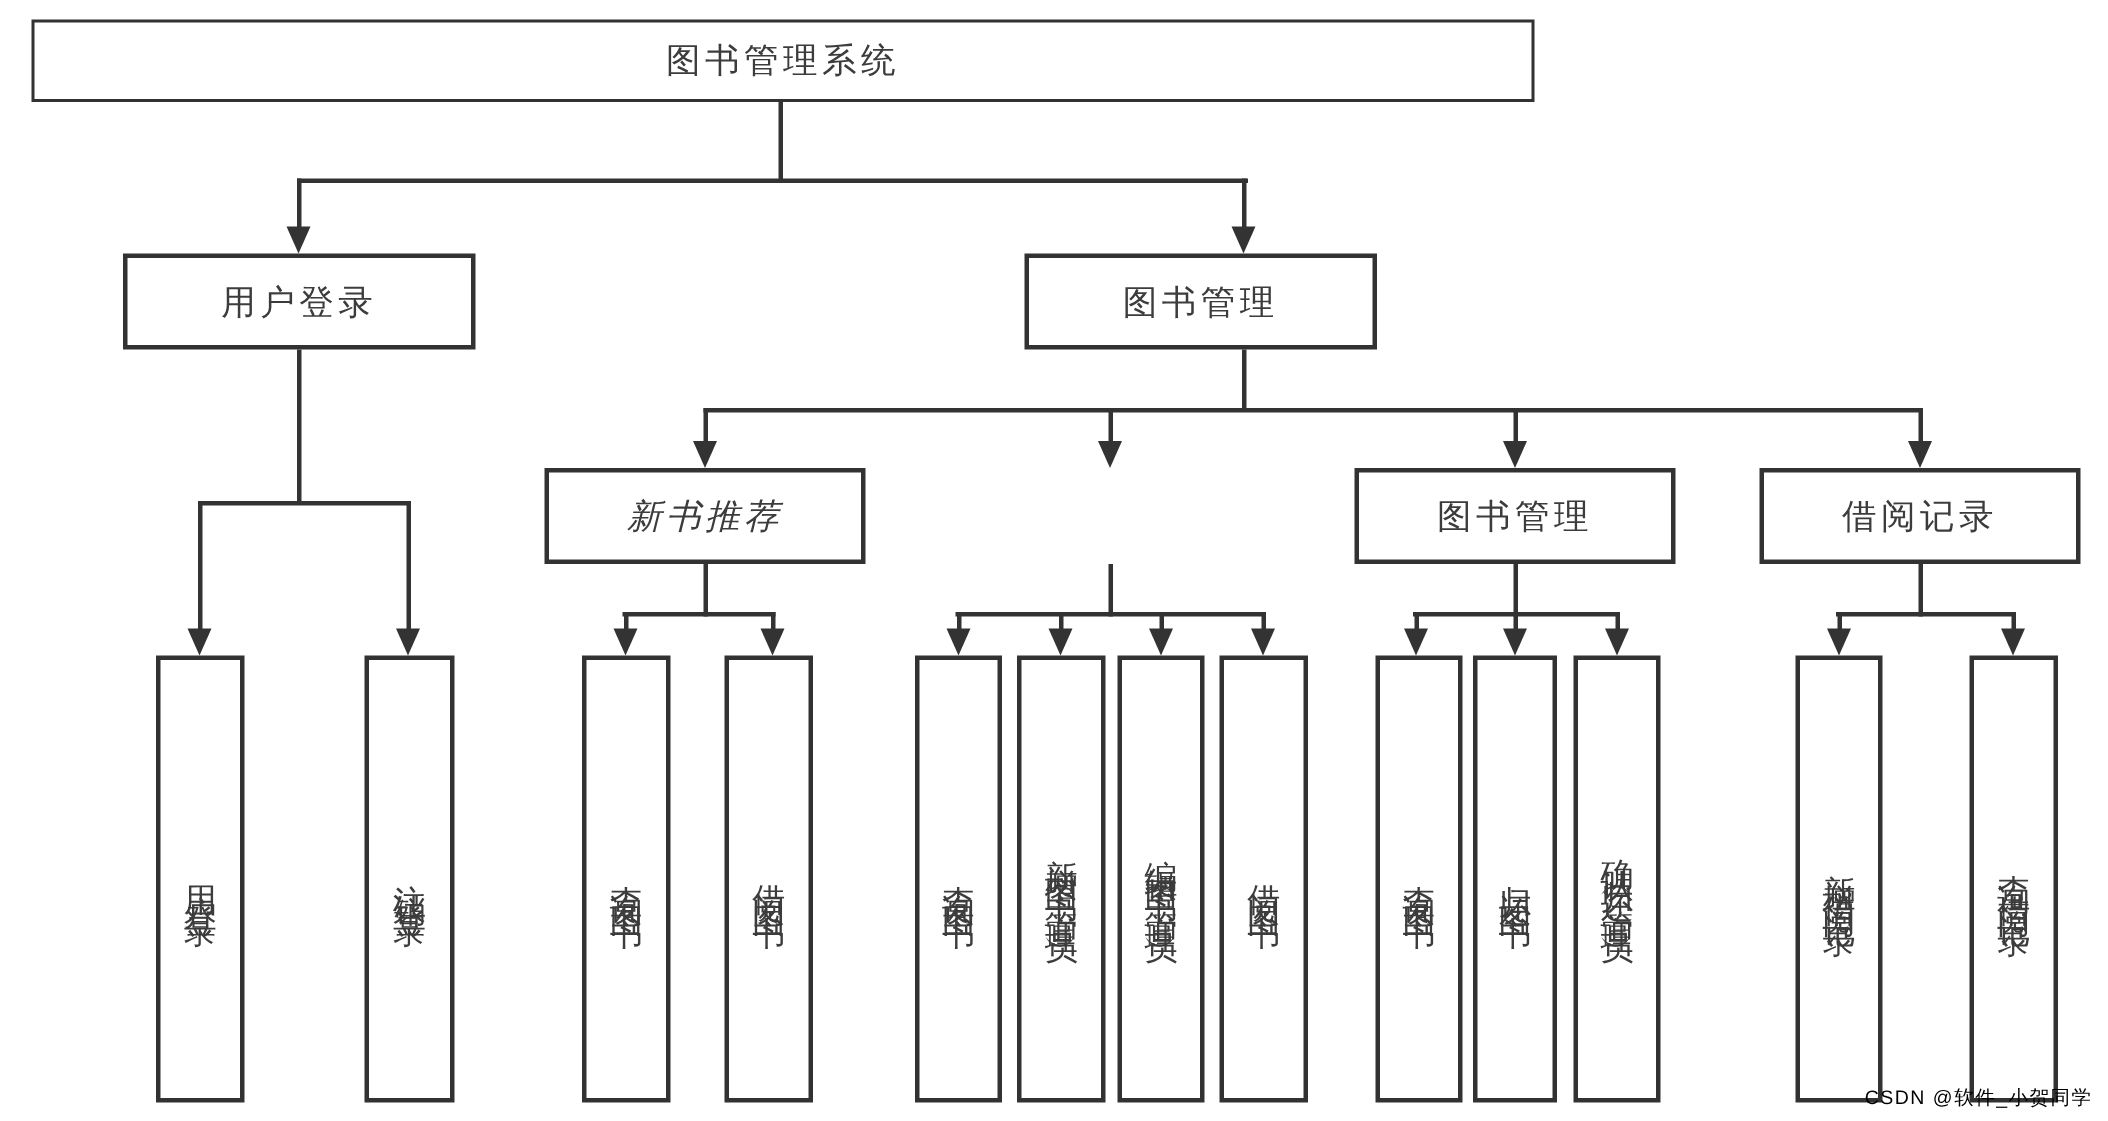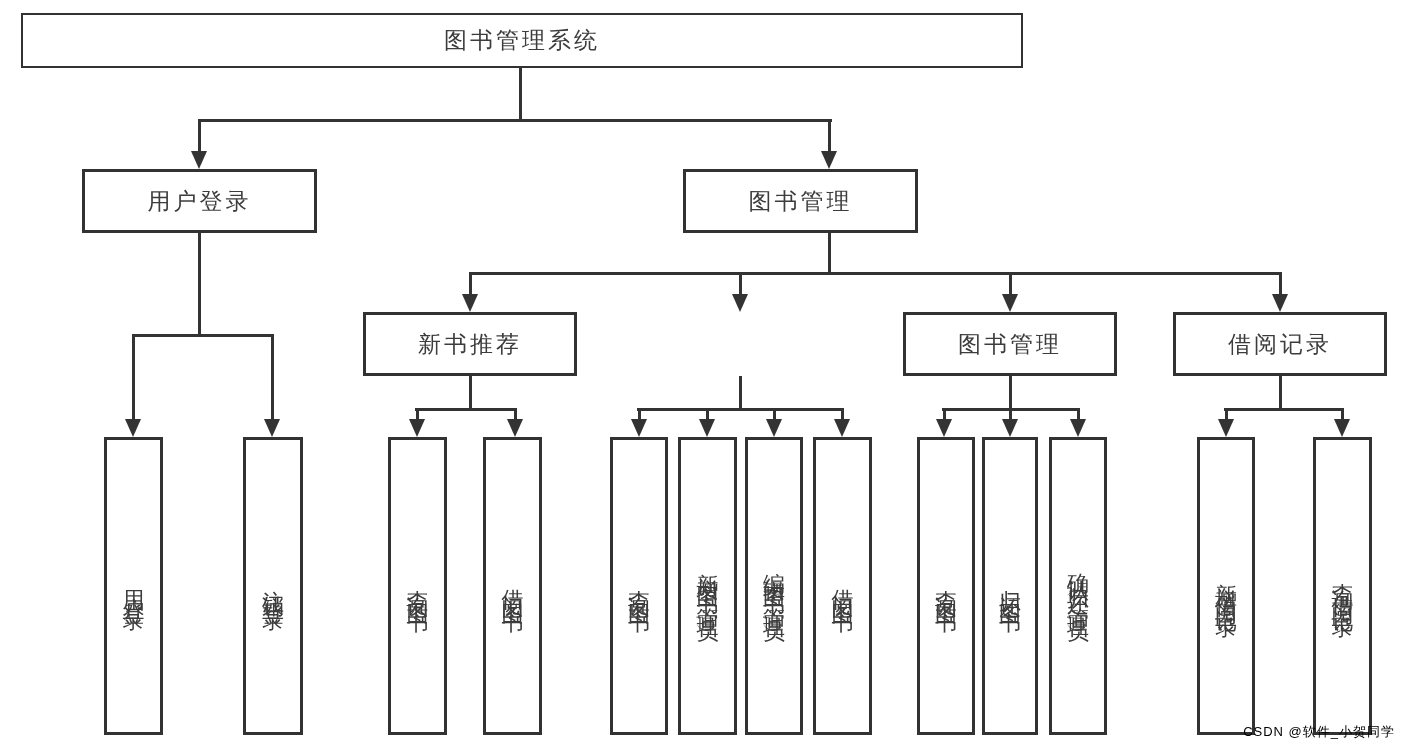--- a/index.html
+++ b/index.html
@@ -35,21 +35,21 @@
 <body>
 
 <div class="canvas">
 
   <div class="box root" style="left:21px; top:13px; width:1002px; height:55px;">图书管理系统</div>
 
   <div class="box" style="left:82px; top:169px; width:235px; height:64px;">用户登录</div>
 
   <div class="box" style="left:683px; top:169px; width:235px; height:64px;">图书管理</div>
 
-  <div class="box" style="left:363px; top:312px; width:214px; height:64px;">新书推荐</div>
+  <div class="box" style="left:363px; top:312px; width:214px; height:64px;font-style:italic;">新书推荐</div>
 
 
   <div class="box" style="left:903px; top:312px; width:214px; height:64px;">图书管理</div>
 
   <div class="box" style="left:1173px; top:312px; width:214px; height:64px;">借阅记录</div>
 
   <div class="box leaf" style="left:104px; top:437px; width:59px; height:298px;">
     <span class="vtext">用户登录</span>
   </div>
 

